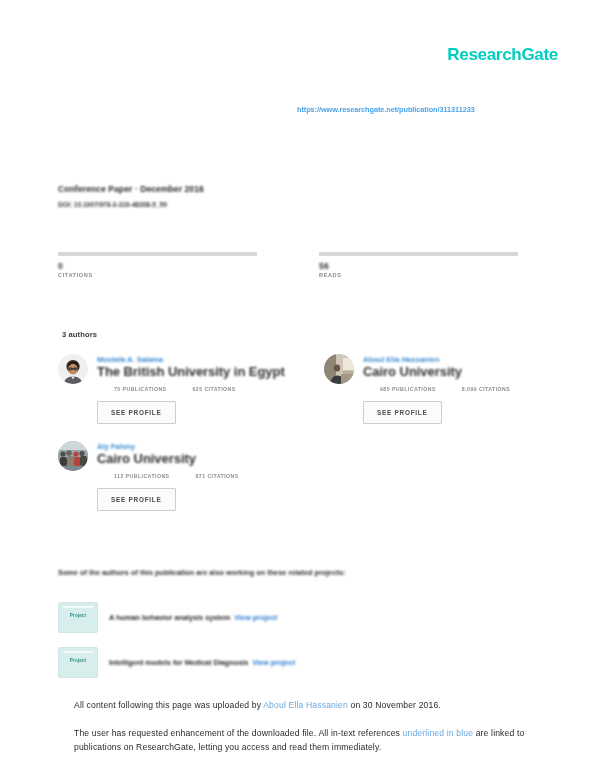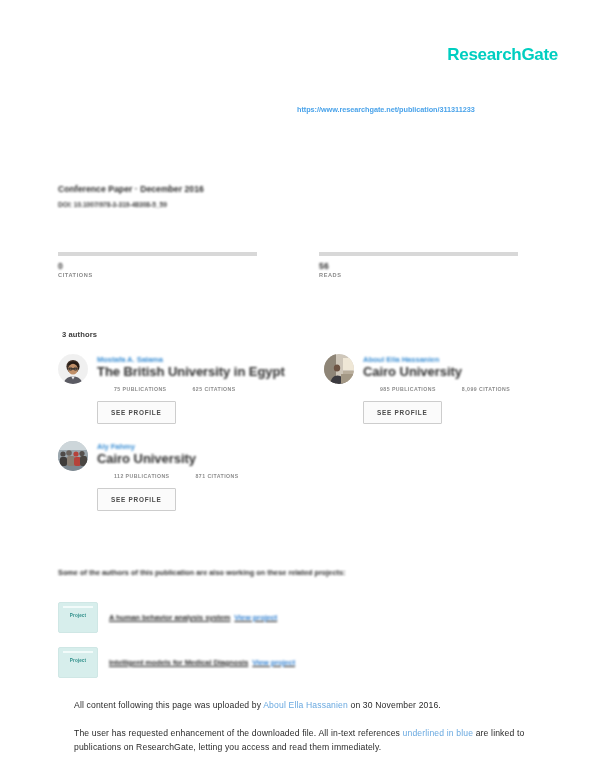--- a/index.html
+++ b/index.html
@@ -209,21 +209,20 @@
     position: absolute;
     left: 58px;
     top: 602px;
     width: 470px;
   }
   .project-row {
     display: flex;
     align-items: center;
     gap: 11px;
     margin-bottom: 14px;
-    text-decoration: underline;
   }
   .project-card {
     width: 38px;
     height: 29px;
     background: #d7eeec;
     border: 1px solid #cfe7e5;
     border-radius: 2px;
     position: relative;
     flex: 0 0 38px;
   }

